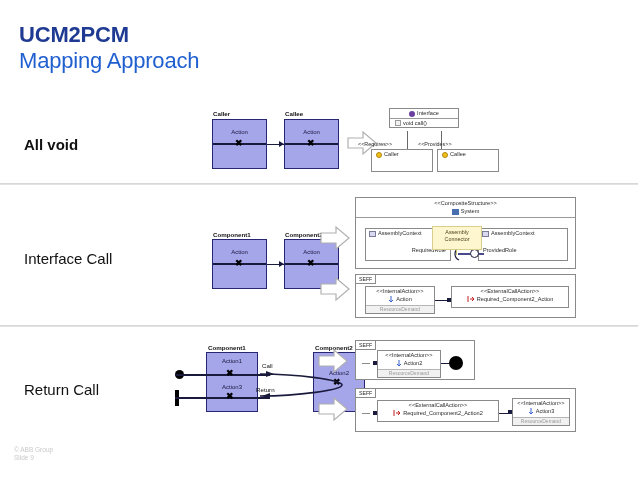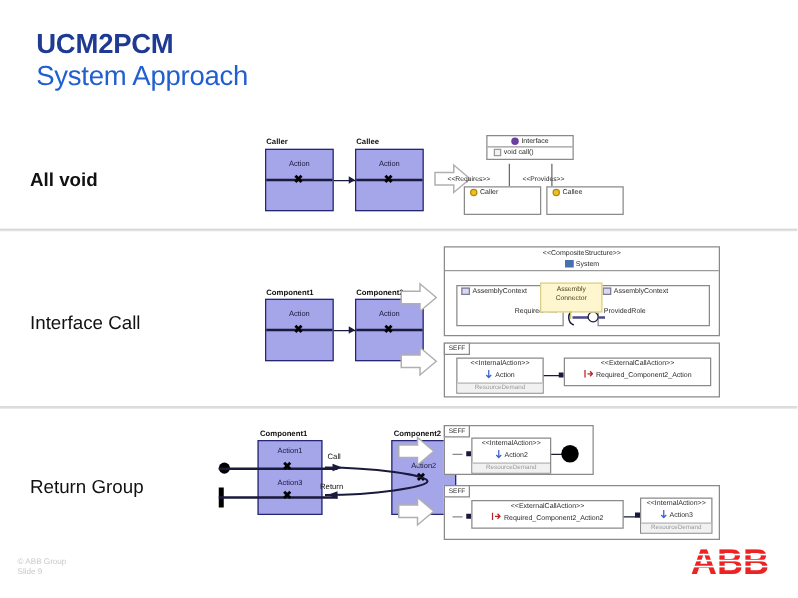--- a/index.html
+++ b/index.html
@@ -5,21 +5,21 @@
   * { box-sizing: border-box; margin: 0; padding: 0; }
   html, body {
     width: 638px; height: 478px;
     background: #ffffff;
     font-family: "Liberation Sans", sans-serif;
     overflow: hidden;
   }
   .slide { position: relative; width: 638px; height: 478px; background: #fff; }
 
   
-  .title-block { position: absolute; left: 29px; top: 22px; }
+  .title-block { position: absolute; left: 19px; top: 22px; }
   .title-l1 {
     font-size: 22px; font-weight: 700; color: #1f3a93; letter-spacing: -0.2px;
     line-height: 25px;
   }
   .title-l2 {
     font-size: 22px; font-weight: 400; color: #1f5fd0; letter-spacing: -0.2px;
     line-height: 27px;
   }
 
   
@@ -114,29 +114,29 @@
           background: #fff; }
   .sqdot { position: absolute; background: #1a1a3c; }
 </style>
 </head>
 <body>
 
 <div class="slide">
 
   <div class="title-block">
     <div class="title-l1">UCM2PCM</div>
-    <div class="title-l2">System Approach</div>
+    <div class="title-l2">Mapping Approach</div>
   </div>
 
   <div class="sep" style="top:183px;"></div>
   <div class="sep" style="top:325px;"></div>
 
   <div class="row-label bold" style="left:24px; top:136px;">All void</div>
   <div class="row-label reg" style="left:24px; top:250px;">Interface Call</div>
-  <div class="row-label reg" style="left:24px; top:381px;">Return Group</div>
+  <div class="row-label reg" style="left:24px; top:381px;">Return Call</div>
 
   <div class="uml" style="left:0; top:0;">
 
     <div class="cmpname" style="left:213px; top:110px;">Caller</div>
     <div class="actbox" style="left:212px; top:119px; width:55px; height:50px;">
       <div class="alabel">Action</div>
       <div class="mid"></div>
     </div>
     <div class="xmark" style="left:235px; top:139px;">✖</div>
 
@@ -381,32 +381,14 @@
         <div class="rdem">ResourceDemand</div>
       </div>
     </div>
   </div>
 
   <div class="footer">
     <div>© ABB Group</div>
     <div>Slide 9</div>
   </div>
 
-  <div class="abb-logo">
-    <svg width="82" height="28" viewBox="0 0 82 28" aria-label="ABB">
-      <defs>
-        <mask id="stripes">
-          <rect x="0" y="0" width="82" height="28" fill="#fff"></rect>
-          <g fill="#000">
-            <rect x="0" y="4.2" width="82" height="1.3"></rect>
-            <rect x="0" y="9.0" width="82" height="1.3"></rect>
-            <rect x="0" y="13.8" width="82" height="1.3"></rect>
-            <rect x="0" y="18.6" width="82" height="1.3"></rect>
-          </g>
-        </mask>
-      </defs>
-      <g mask="url(#stripes)">
-        <text x="41" y="25" text-anchor="middle" font-family="Liberation Sans, sans-serif" font-size="29" font-weight="700" fill="#ee2222">ABB</text>
-      </g>
-    </svg>
-  </div>
 
 </div>
 
 </body></html>

